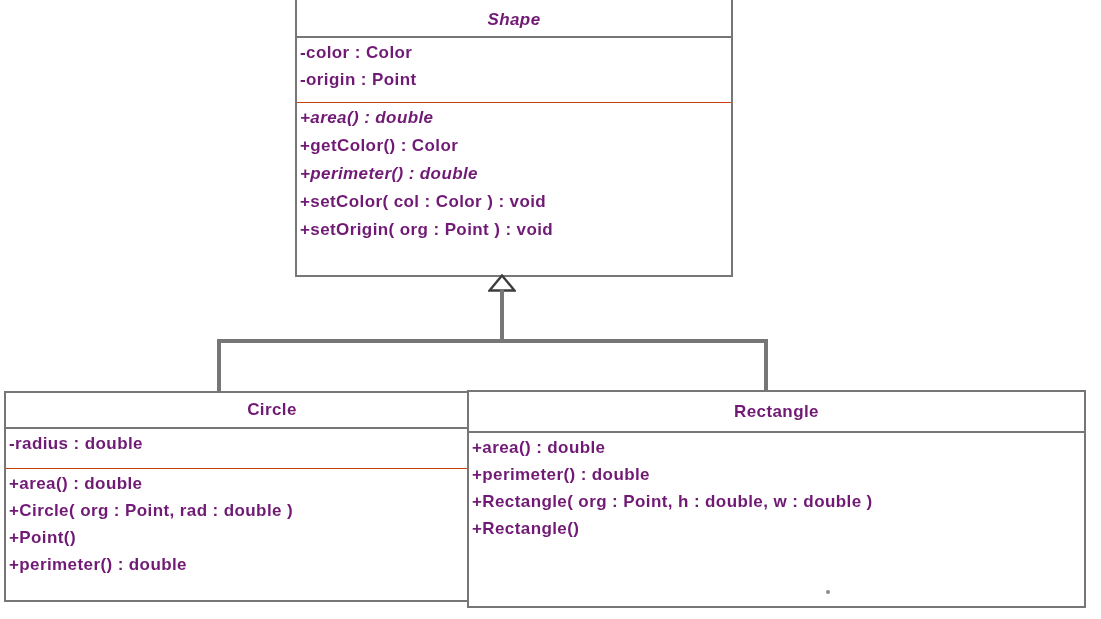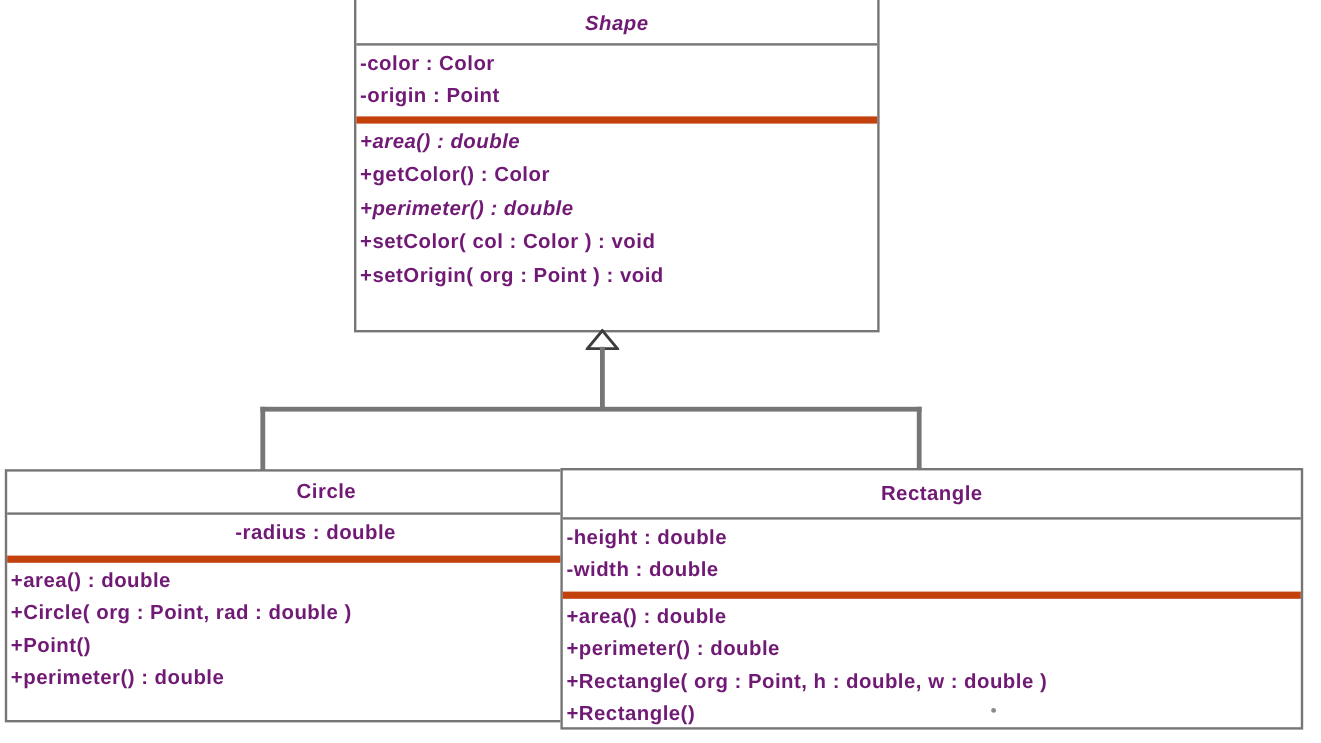--- a/index.html
+++ b/index.html
@@ -39,27 +39,27 @@
     font-weight: bold;
     letter-spacing: 0.4px;
     flex: 0 0 auto;
   }
   .box-shape  .cls-title { height: 44px; padding-top: 9px; font-style: italic; }
   .box-circle .cls-title { height: 36px; }
   .box-rect   .cls-title { height: 41px; text-align: center; }
 
   .cls-attrs {
     box-sizing: border-box;
-    border-bottom: 6px solid #c2410c;
+    border-bottom: 1px solid #c2410c;
     padding: 1px 21px 0 3px;
     flex: 0 0 auto;
     overflow: hidden;
   }
   .box-shape  .cls-attrs { height: 65px; }
-  .box-circle .cls-attrs { height: 40px; text-align: center; }
+  .box-circle .cls-attrs { height: 40px; }
   .box-rect   .cls-attrs { height: 66px; }
 
   .cls-methods {
     box-sizing: border-box;
     padding: 1px 3px 0 3px;
     flex: 1 1 auto;
     overflow: hidden;
   }
 
   .member-line {
@@ -129,24 +129,20 @@
     <div class="cls-methods">
       <div class="member-line">+area() : double</div>
       <div class="member-line">+Circle( org : Point, rad : double )</div>
       <div class="member-line">+Point()</div>
       <div class="member-line">+perimeter() : double</div>
     </div>
   </div>
 
   <div class="class-box box-rect">
     <div class="cls-title">Rectangle</div>
-    <div class="cls-attrs">
-      <div class="member-line">-height : double</div>
-      <div class="member-line">-width : double</div>
-    </div>
     <div class="cls-methods">
       <div class="member-line">+area() : double</div>
       <div class="member-line">+perimeter() : double</div>
       <div class="member-line">+Rectangle( org : Point, h : double, w : double )</div>
       <div class="member-line">+Rectangle()</div>
     </div>
   </div>
 
   <svg class="conn-arrowhead" viewBox="0 0 28 18">
     <polygon points="14,1.5 26.5,16.5 1.5,16.5" fill="#ffffff" stroke="#3d3d3d" stroke-width="2.4"></polygon>

